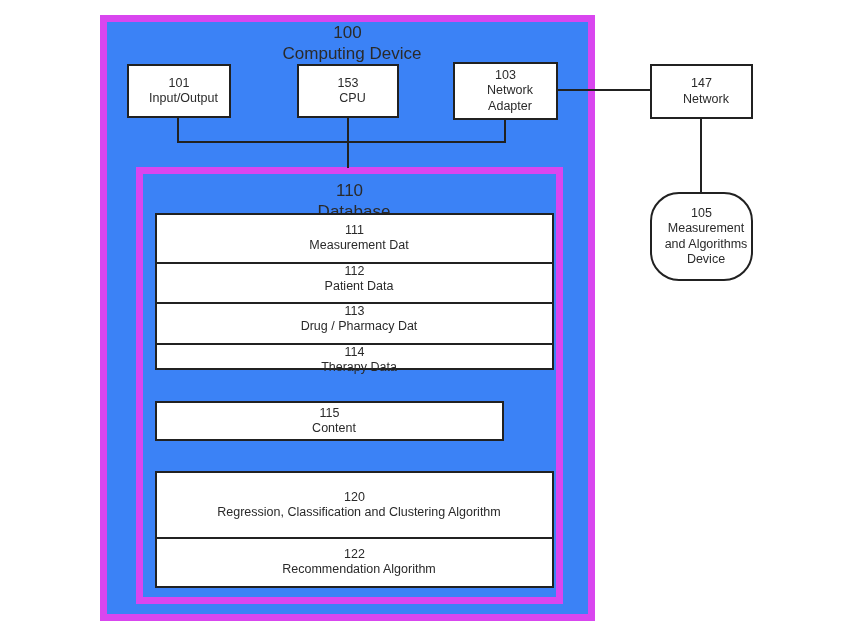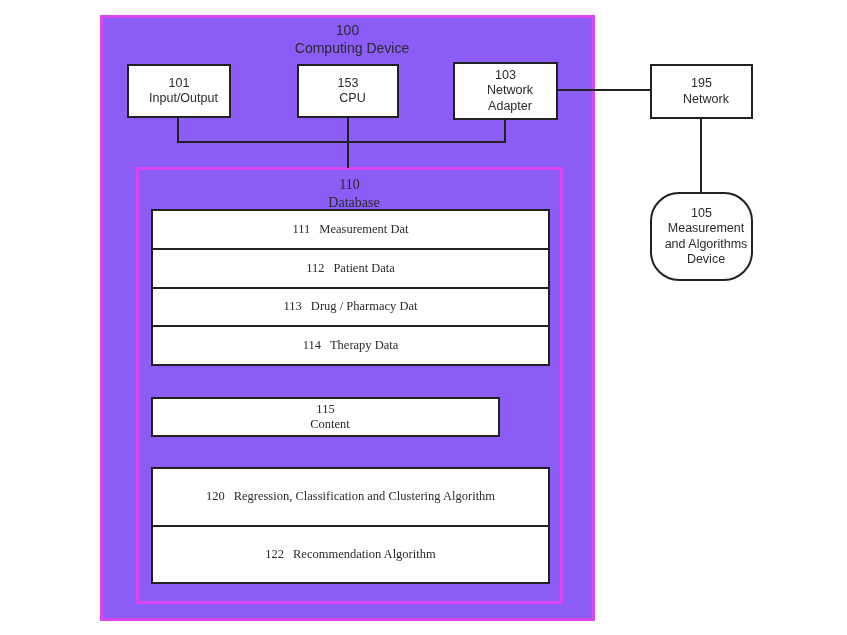--- a/index.html
+++ b/index.html
@@ -24,50 +24,50 @@
     flex-direction: column;
     align-items: center;
     justify-content: center;
     text-align: center;
     font-size: 12.5px;
     line-height: 1.22;
   }
   .frame {
     position: absolute;
     box-sizing: border-box;
-    border: 3px solid #d946ef;
-    background: #8b5cf6;
-    font-family: Liberation Serif, serif;
+    border: 7px solid #d946ef;
+    background: #3b82f6;
   }
   .frame-title {
     position: absolute;
     left: 0;
     right: 0;
     text-align: center;
-    font-size: 14px;
+    font-size: 17px;
     line-height: 1.25;
   }
   .stack {
     position: absolute;
     box-sizing: border-box;
     border: 2px solid #212121;
     background: #ffffff;
     display: flex;
     flex-direction: column;
   }
   .stack .row {
     flex: 1;
     border-top: 2px solid #212121;
     display: flex;
-    flex-direction: row;
+    flex-direction: column;
     align-items: center;
     justify-content: center;
     text-align: center;
     font-size: 12.5px;
     line-height: 1.22;
+    margin-top: 8px;
   }
   .stack .row:first-child {
     border-top: none;
   }
   .vline, .hline {
     position: absolute;
     background: #212121;
   }
   .vline { width: 2px; }
   .hline { height: 2px; }
@@ -92,21 +92,21 @@
   <span class="ref">153</span>
   <span class="lbl">CPU</span>
 </div>
 
 <div class="box" style="left:453px; top:62px; width:105px; height:58px;">
   <span class="ref">103</span>
   <span class="lbl" style="width:70px;">Network Adapter</span>
 </div>
 
 <div class="box" style="left:650px; top:64px; width:103px; height:55px;">
-  <span class="ref">195</span>
+  <span class="ref">147</span>
   <span class="lbl">Network</span>
 </div>
 
 <div class="box" style="left:650px; top:192px; width:103px; height:89px;border-radius:29px;">
   <span class="ref">105</span>
   <span class="lbl" style="width:84px;">Measurement and Algorithms Device</span>
 </div>
 
 <div class="frame" style="left:136px; top:167px; width:427px; height:437px;">
 

